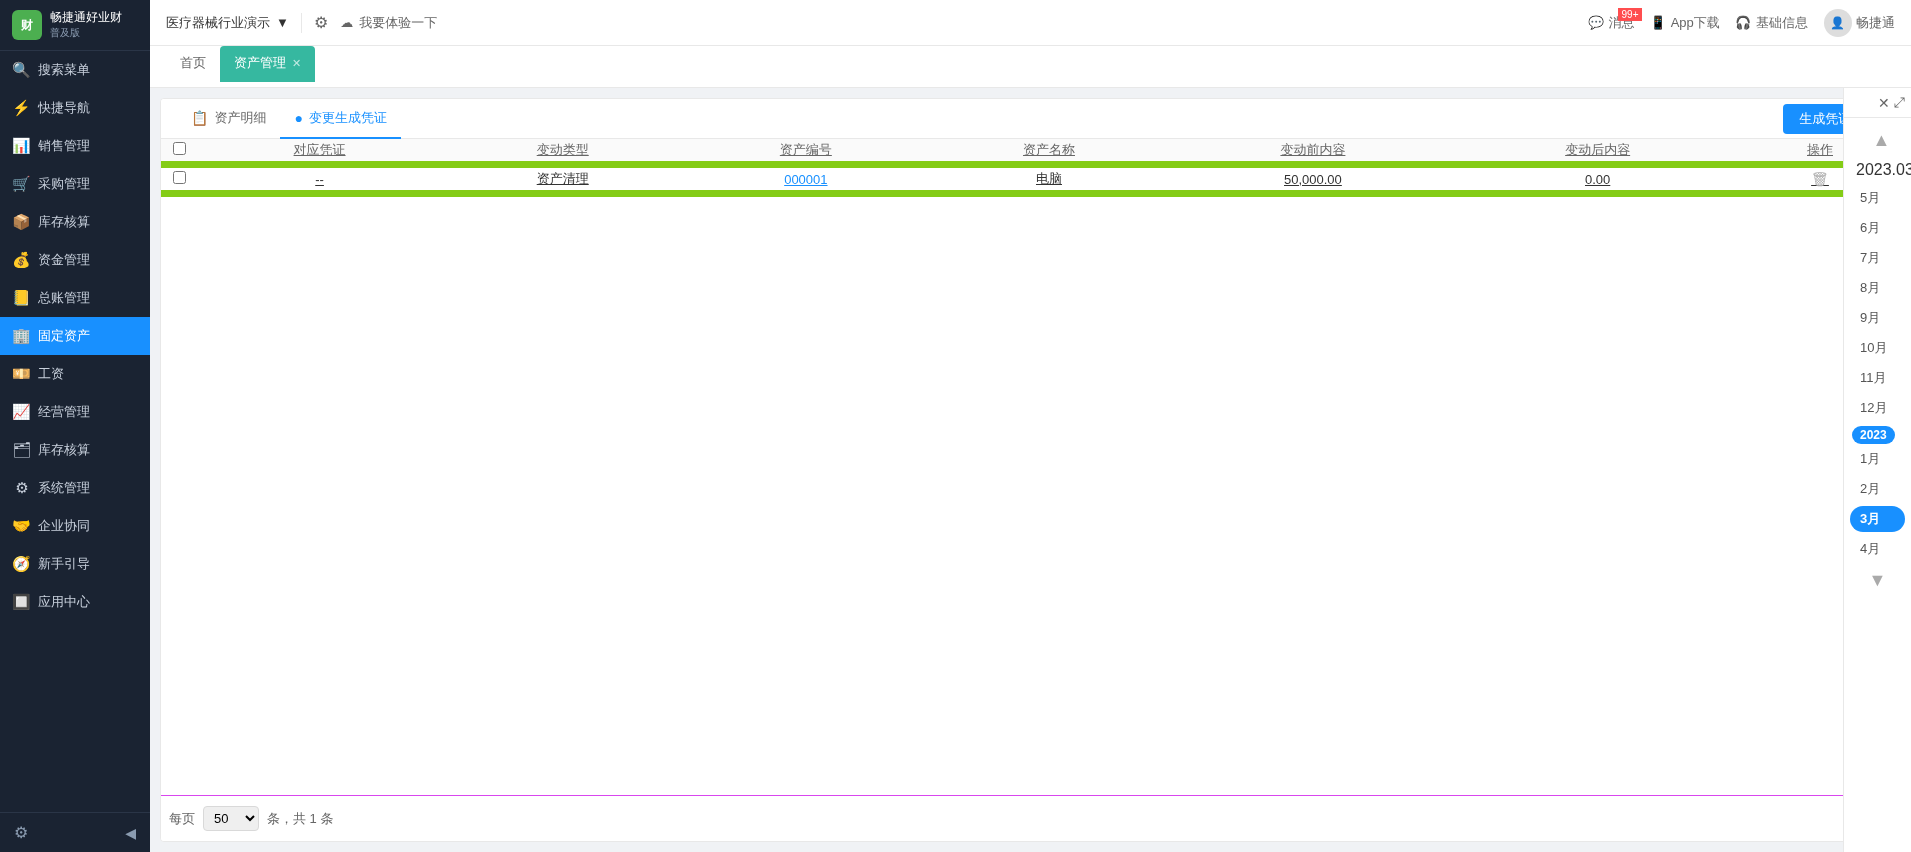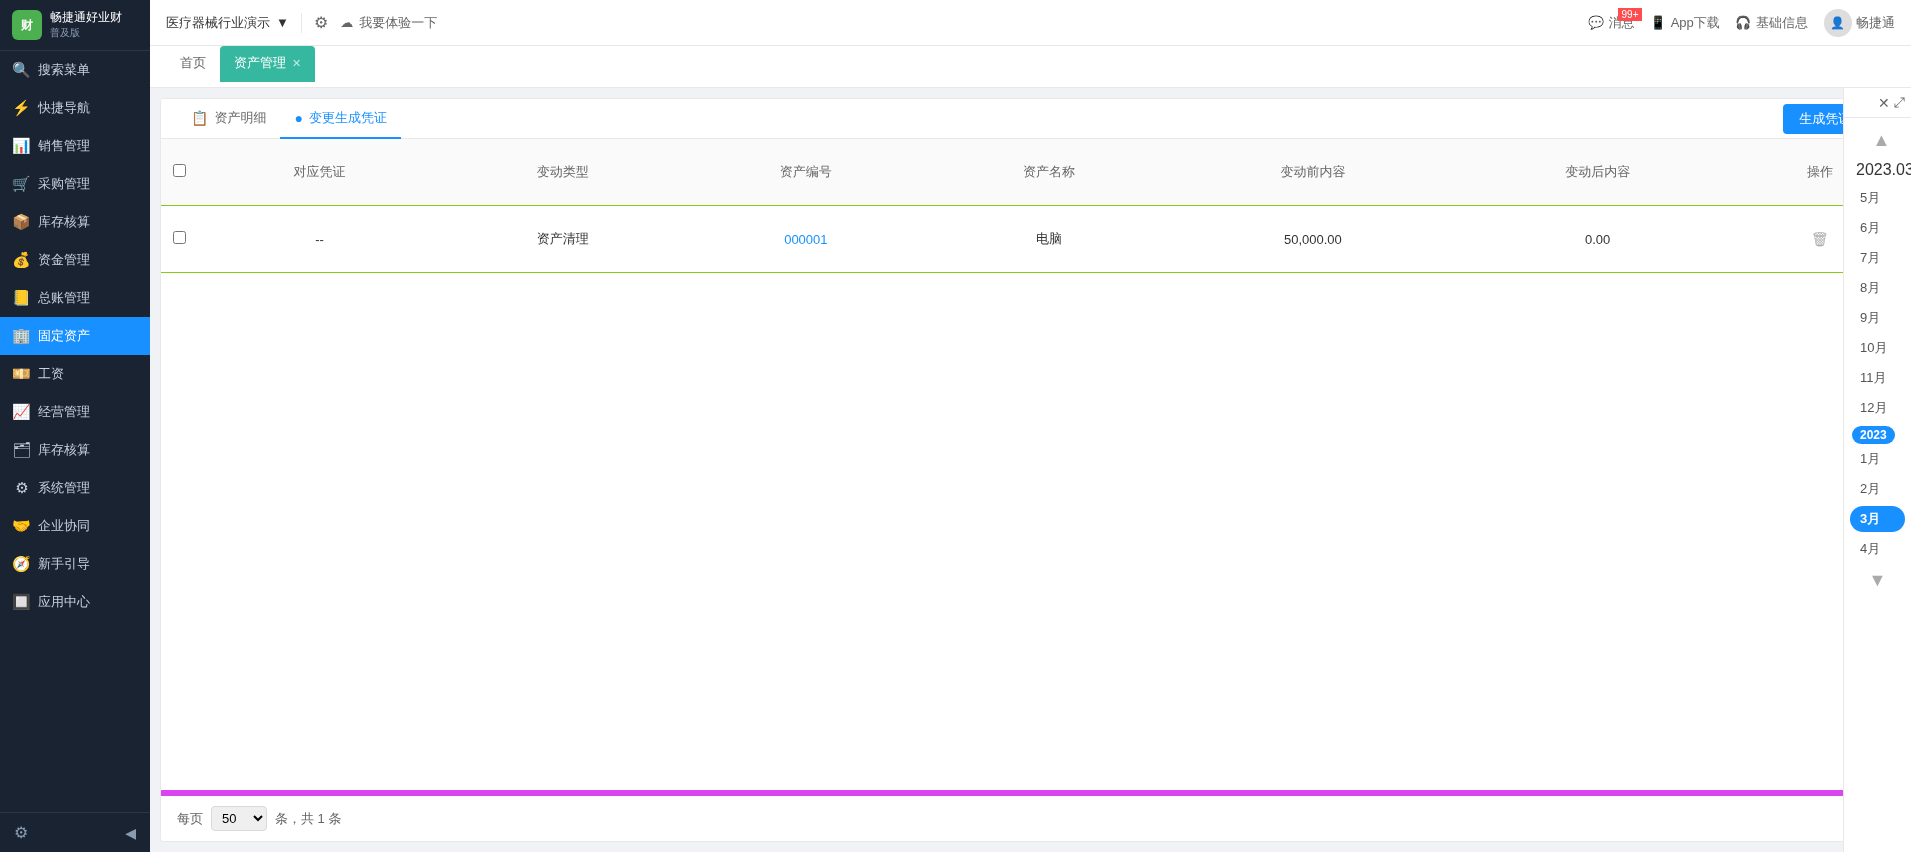--- a/index.html
+++ b/index.html
@@ -152,35 +152,36 @@
       cursor: pointer;
       font-size: 13px;
       display: flex; align-items: center; gap: 4px;
     }
 
     
     .table-wrap { flex: 1; overflow: auto; }
     table { width: 100%; border-collapse: collapse; font-size: 13px; }
     thead tr { background: #fafafa; }
     th, td {
-      padding: 24px 12px;
-      border-bottom: 1px solid #84cc16;
+      padding: 2px 12px;
+      border-bottom: 7px solid #84cc16;
       text-align: center;
       white-space: nowrap;
+      text-decoration: underline;
     }
     th { font-weight: 500; color: #666; font-size: 13px; }
     td { color: #333; }
     td.asset-no { color: #1890ff; }
     .delete-icon { color: #aaa; cursor: pointer; font-size: 14px; }
     .checkbox-cell { width: 36px; }
 
     
     .table-footer {
-      padding: 10px 16px;
-      border-top: 6px solid #d946ef;
+      padding: 10px 8px;
+      border-top: 1px solid #d946ef;
       display: flex;
       align-items: center;
       gap: 8px;
       font-size: 13px;
       color: #666;
       background: #fff;
     }
     .page-select {
       border: 1px solid #d9d9d9;
       border-radius: 4px;

